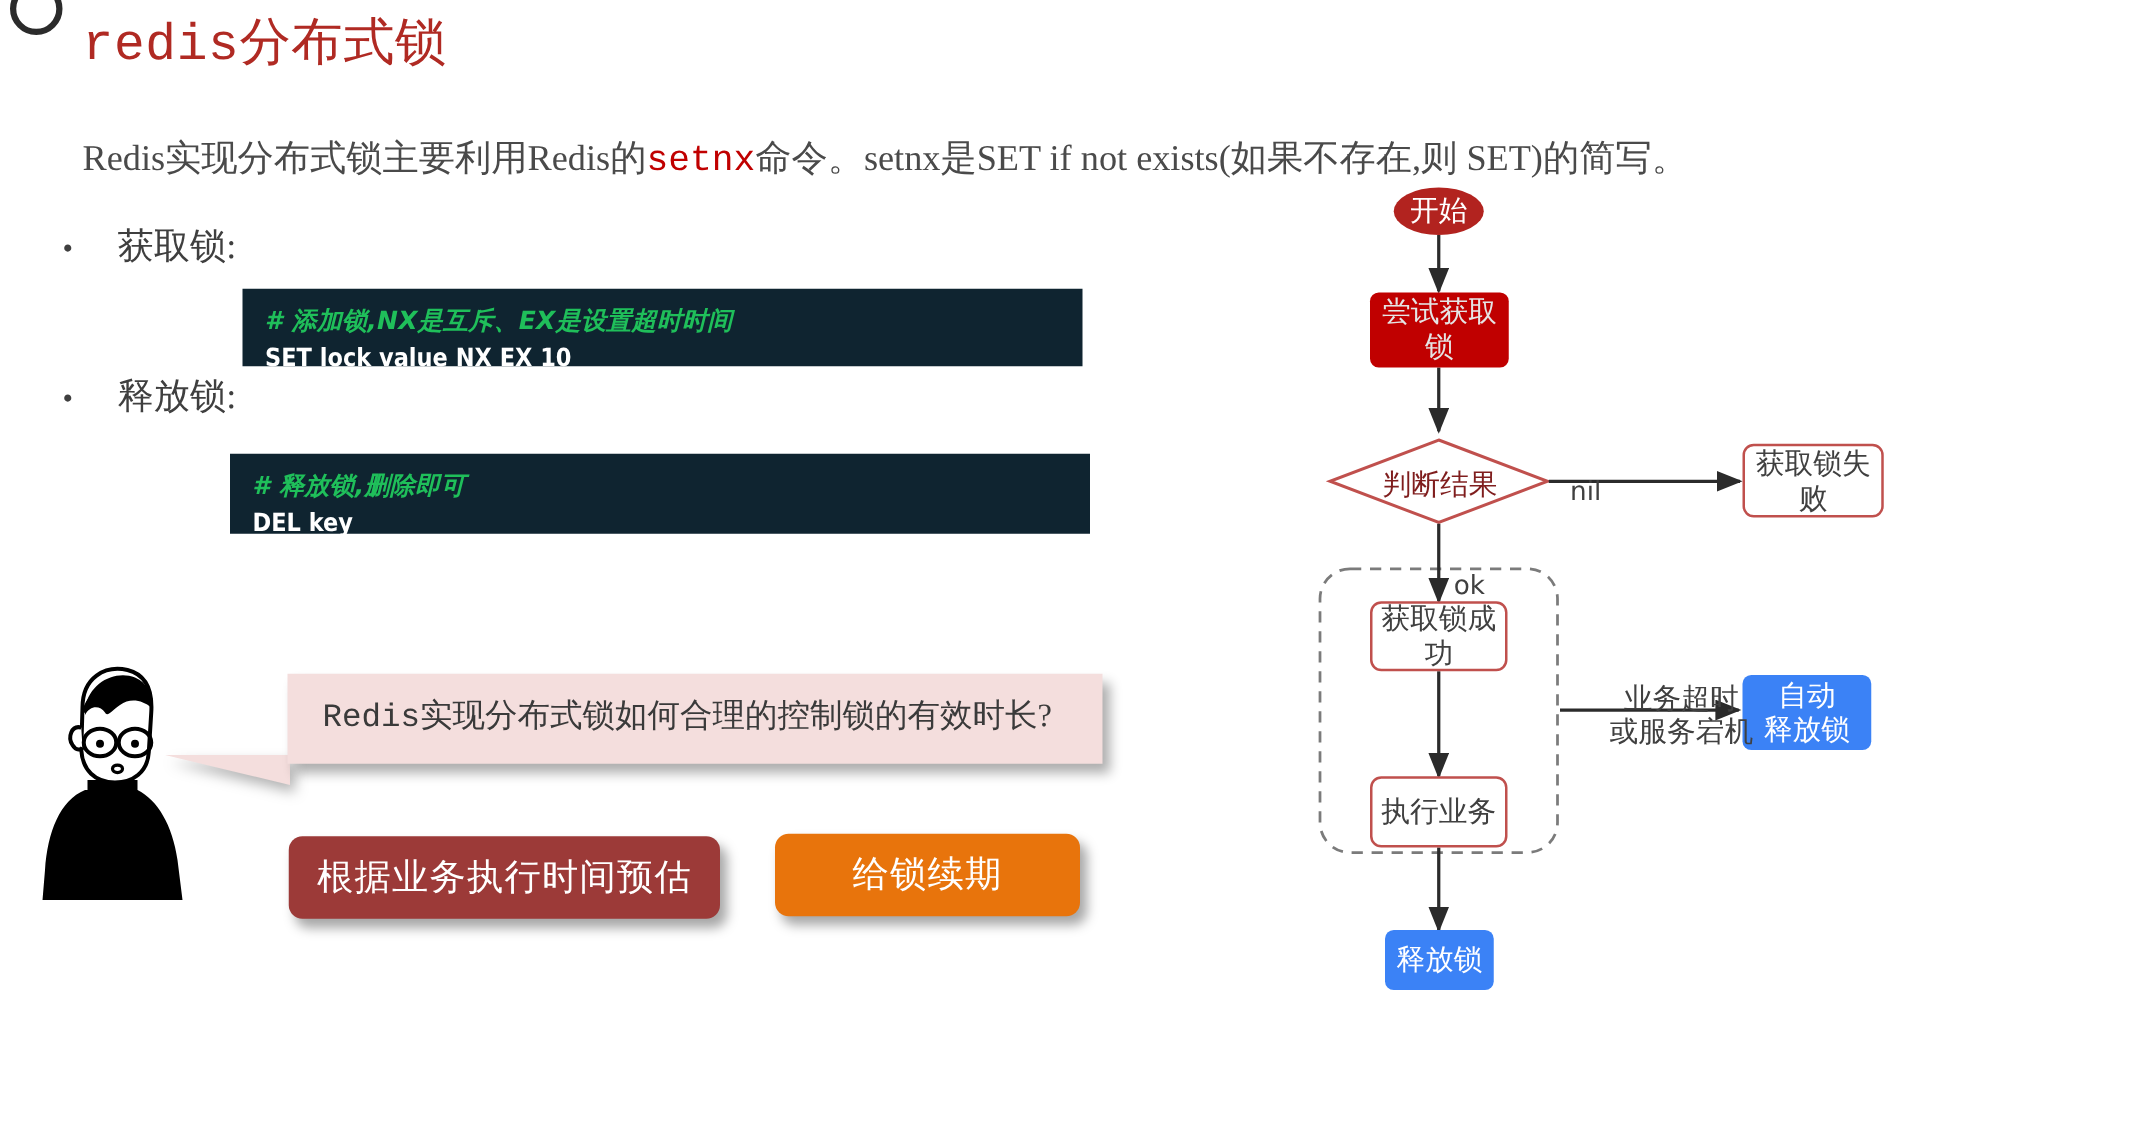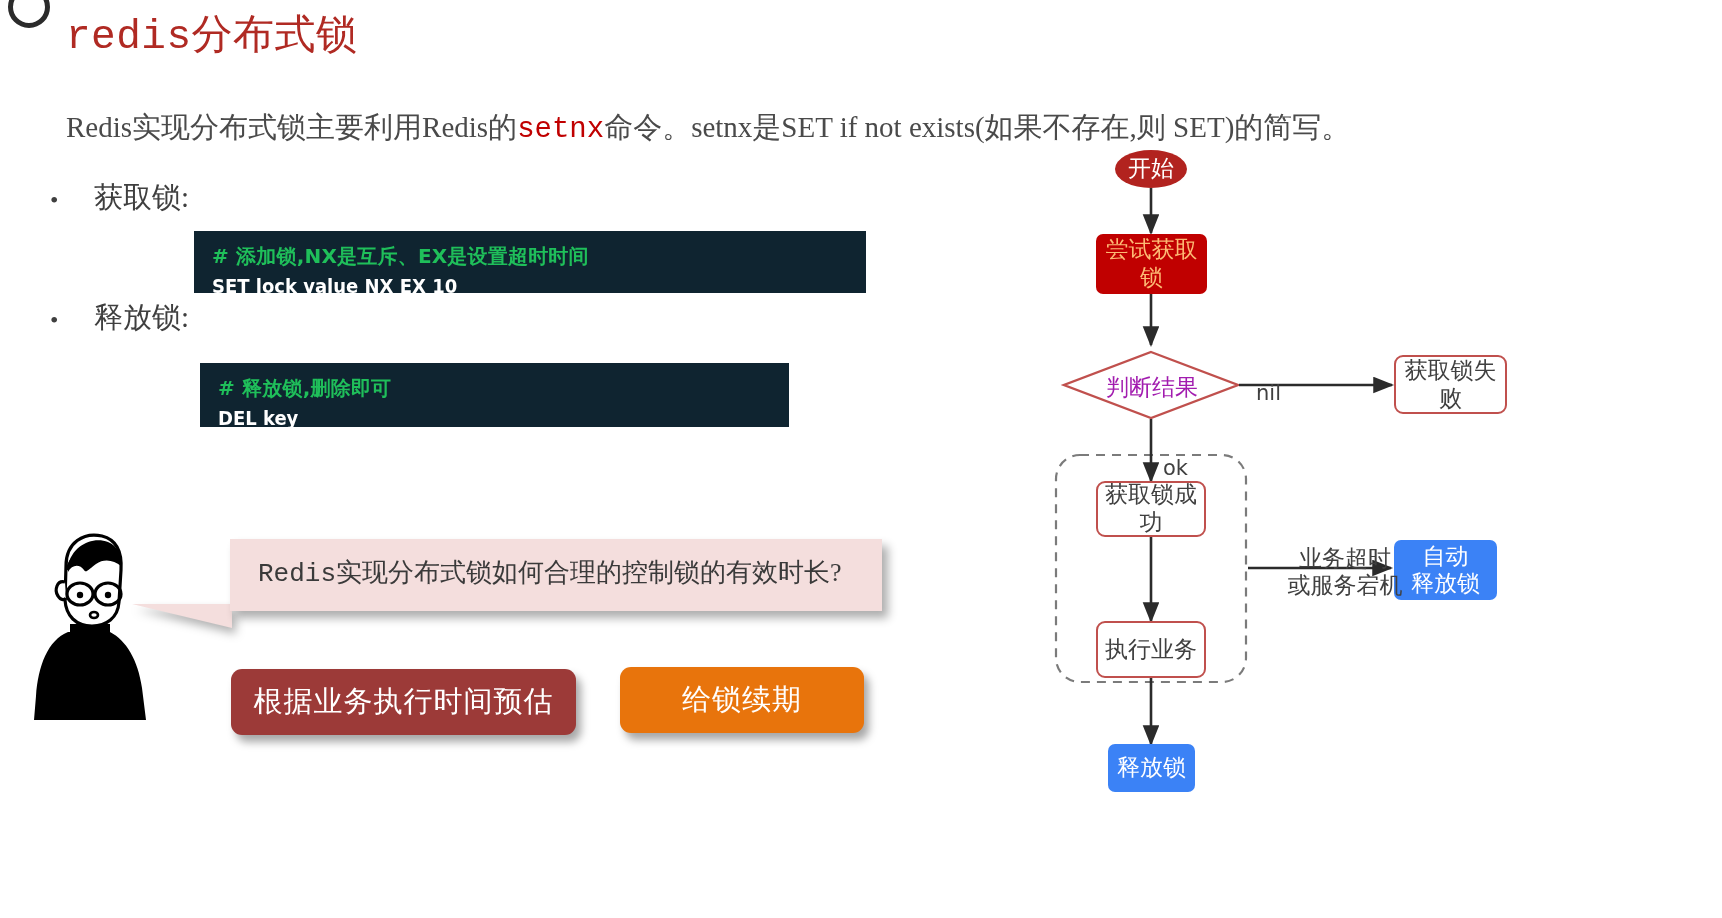--- a/index.html
+++ b/index.html
@@ -74,36 +74,37 @@
   
   .codeblock {
     position: absolute;
     background: #0f2430;
     box-sizing: border-box;
     padding: 10px 0 10px 18px;
     font-family: "DejaVu Sans", "Liberation Sans", sans-serif;
   }
   .codeblock .comment {
     color: #1fbf5a;
+    font-style: italic;
     font-weight: bold;
     font-size: 20px;
     line-height: 30px;
     white-space: nowrap;
     letter-spacing: 0.2px;
   }
   .codeblock .code {
     color: #ffffff;
     font-weight: bold;
     font-size: 20px;
     line-height: 30px;
     white-space: nowrap;
     font-family: "DejaVu Sans Condensed", "Liberation Sans Narrow", "Liberation Sans", sans-serif;
   }
   #code-block-1 { left: 194px; top: 231px; width: 672px; height: 62px; }
-  #code-block-2 { left: 200px; top: 363px; width: 589px; height: 64px; }
+  #code-block-2 { left: 184px; top: 363px; width: 688px; height: 64px; }
 
   
   .bubble {
     position: absolute;
     left: 230px; top: 539px;
     width: 652px; height: 72px;
     background: #f4dedd;
     box-shadow: 6px 7px 9px rgba(0,0,0,0.32);
     z-index: 5;
   }
@@ -162,21 +163,21 @@
     font-size: 23px;
     line-height: 28px;
   }
   .fl-start {
     background: #b2231f;
     color: #ffffff;
     border-radius: 50%;
   }
   .fl-solidred {
     background: #c00000;
-    color: #fdba74;
+    color: #e5e5e5;
     border-radius: 7px;
   }
   .fl-outline {
     background: #ffffff;
     color: #404040;
     border: 2px solid #c0504d;
     border-radius: 9px;
   }
   .fl-gray {
     background: #3b82f6;
@@ -188,21 +189,21 @@
     font-size: 21px;
     color: #404040;
     font-family: "DejaVu Sans", "Liberation Sans", sans-serif;
     white-space: pre-line;
     line-height: 27px;
   }
   .fl-edge-label.cjk { font-family: "Liberation Serif", "DejaVu Serif", serif; font-size: 23px; }
   .fl-diamond-text {
     position: absolute;
     font-size: 23px;
-    color: #a21caf;
+    color: #7f1d1d;
     white-space: nowrap;
   }
 </style>
 </head>
 <body>
 
 <div class="logo-mark"></div>
 
 <div class="slide-title">
   <span>redis分布式锁</span>

